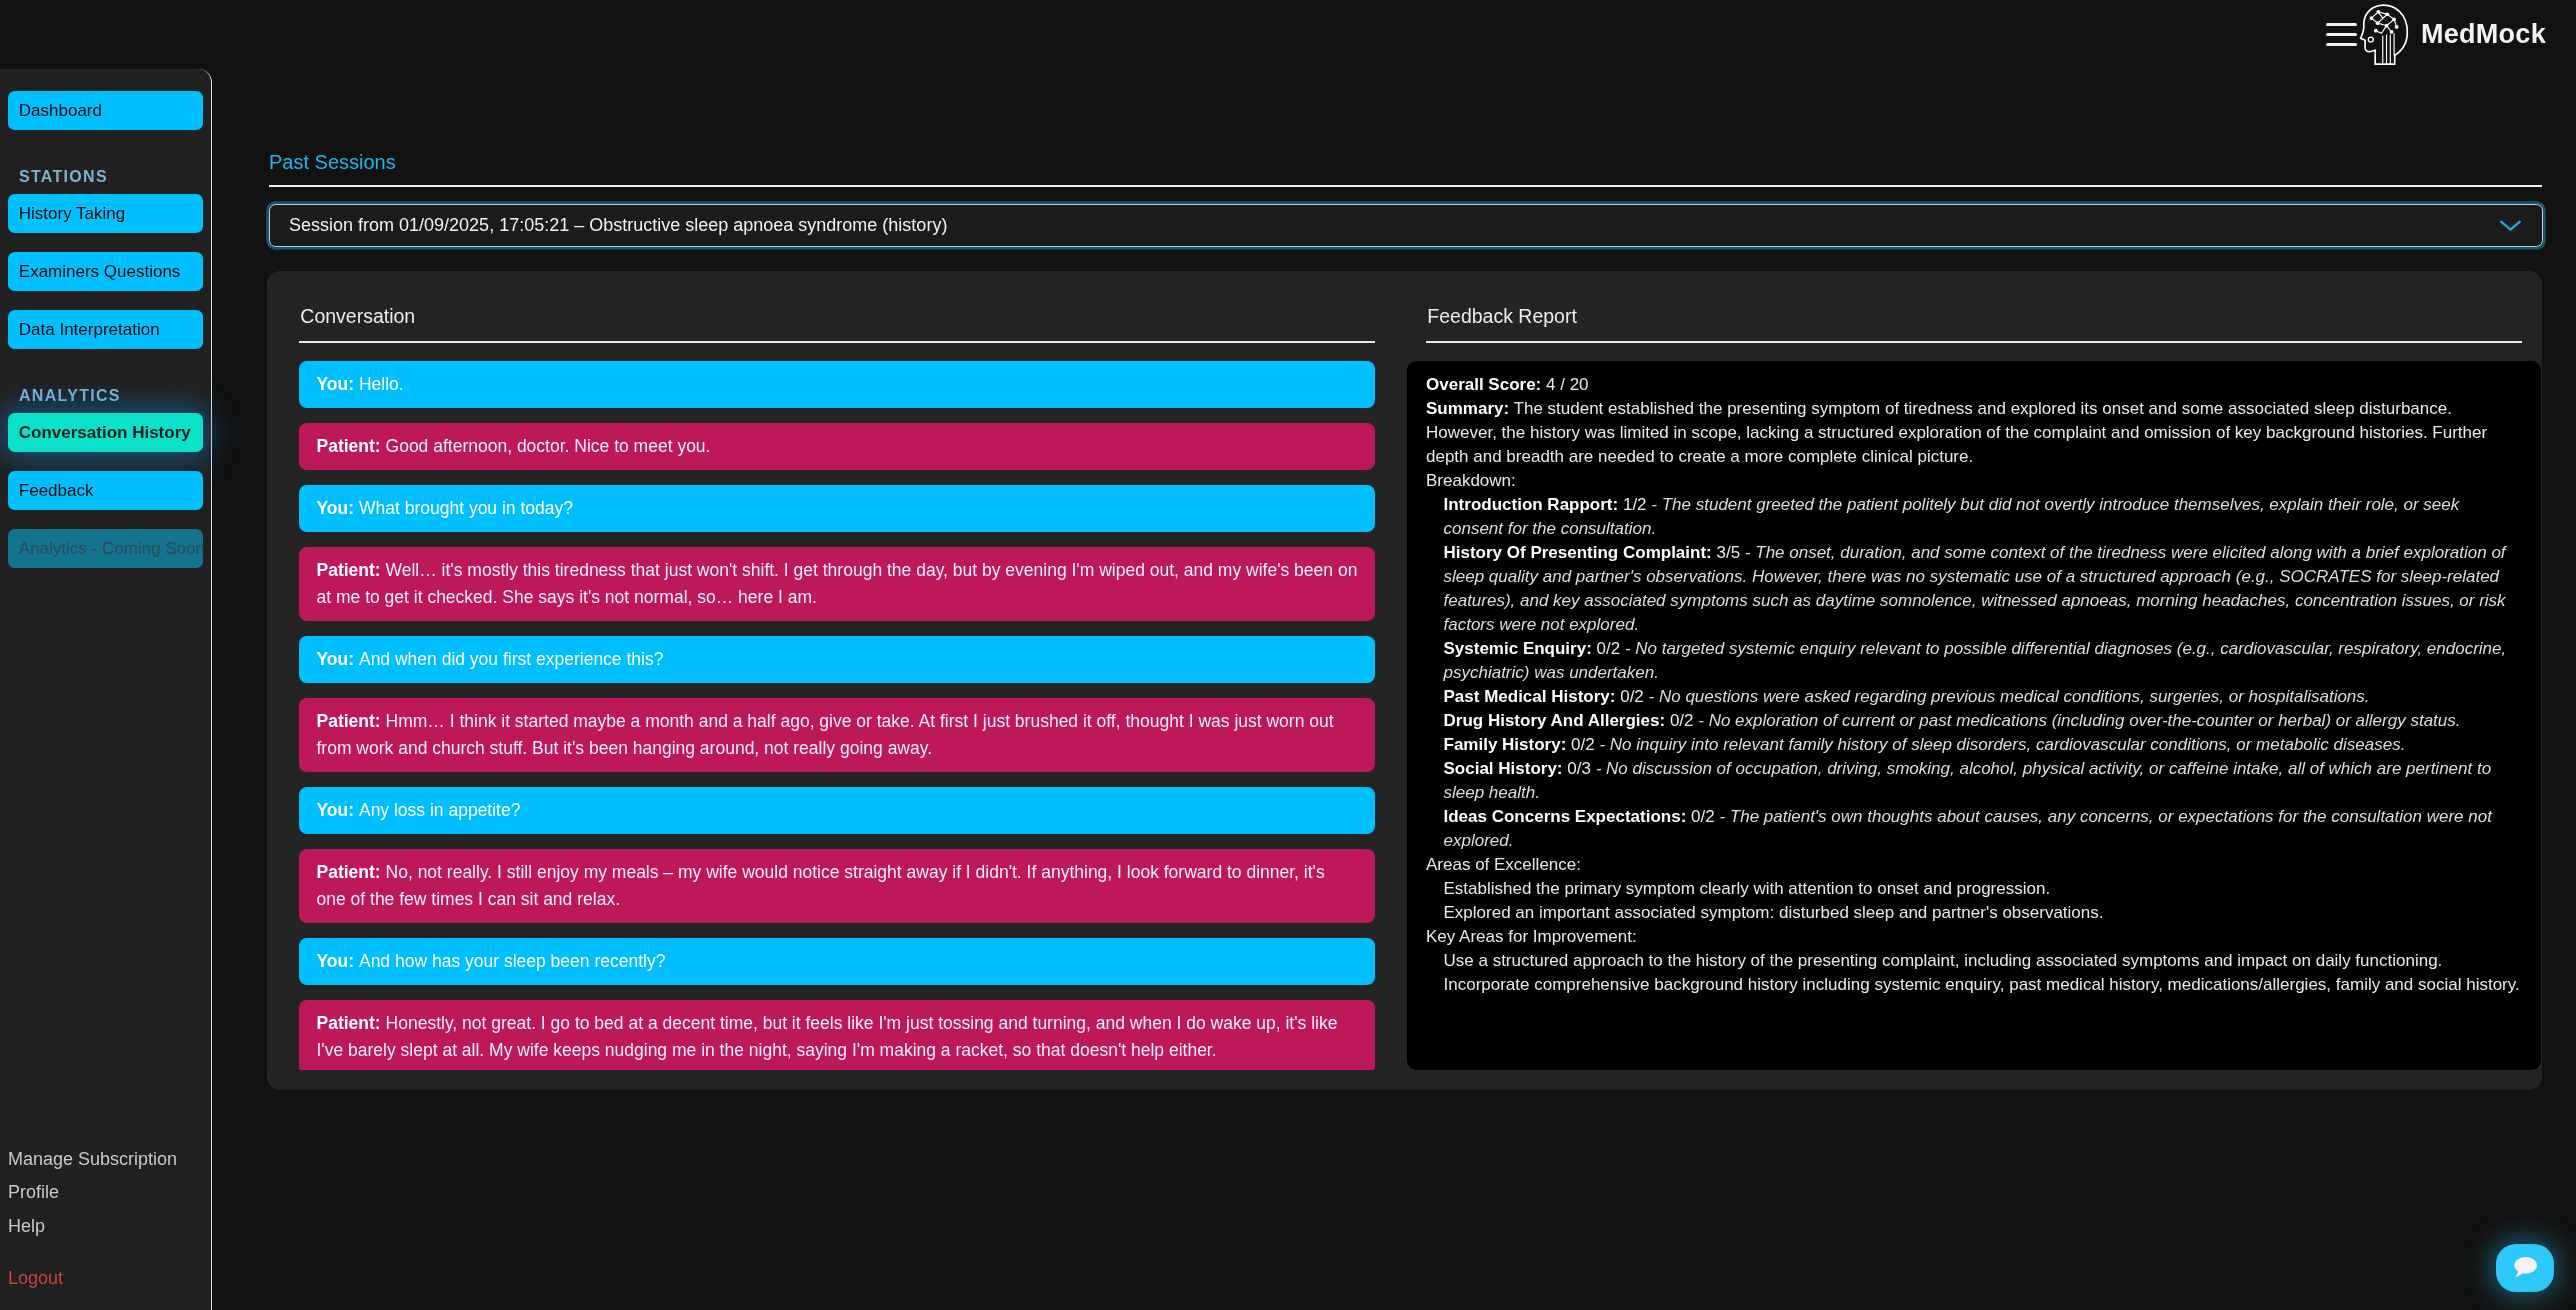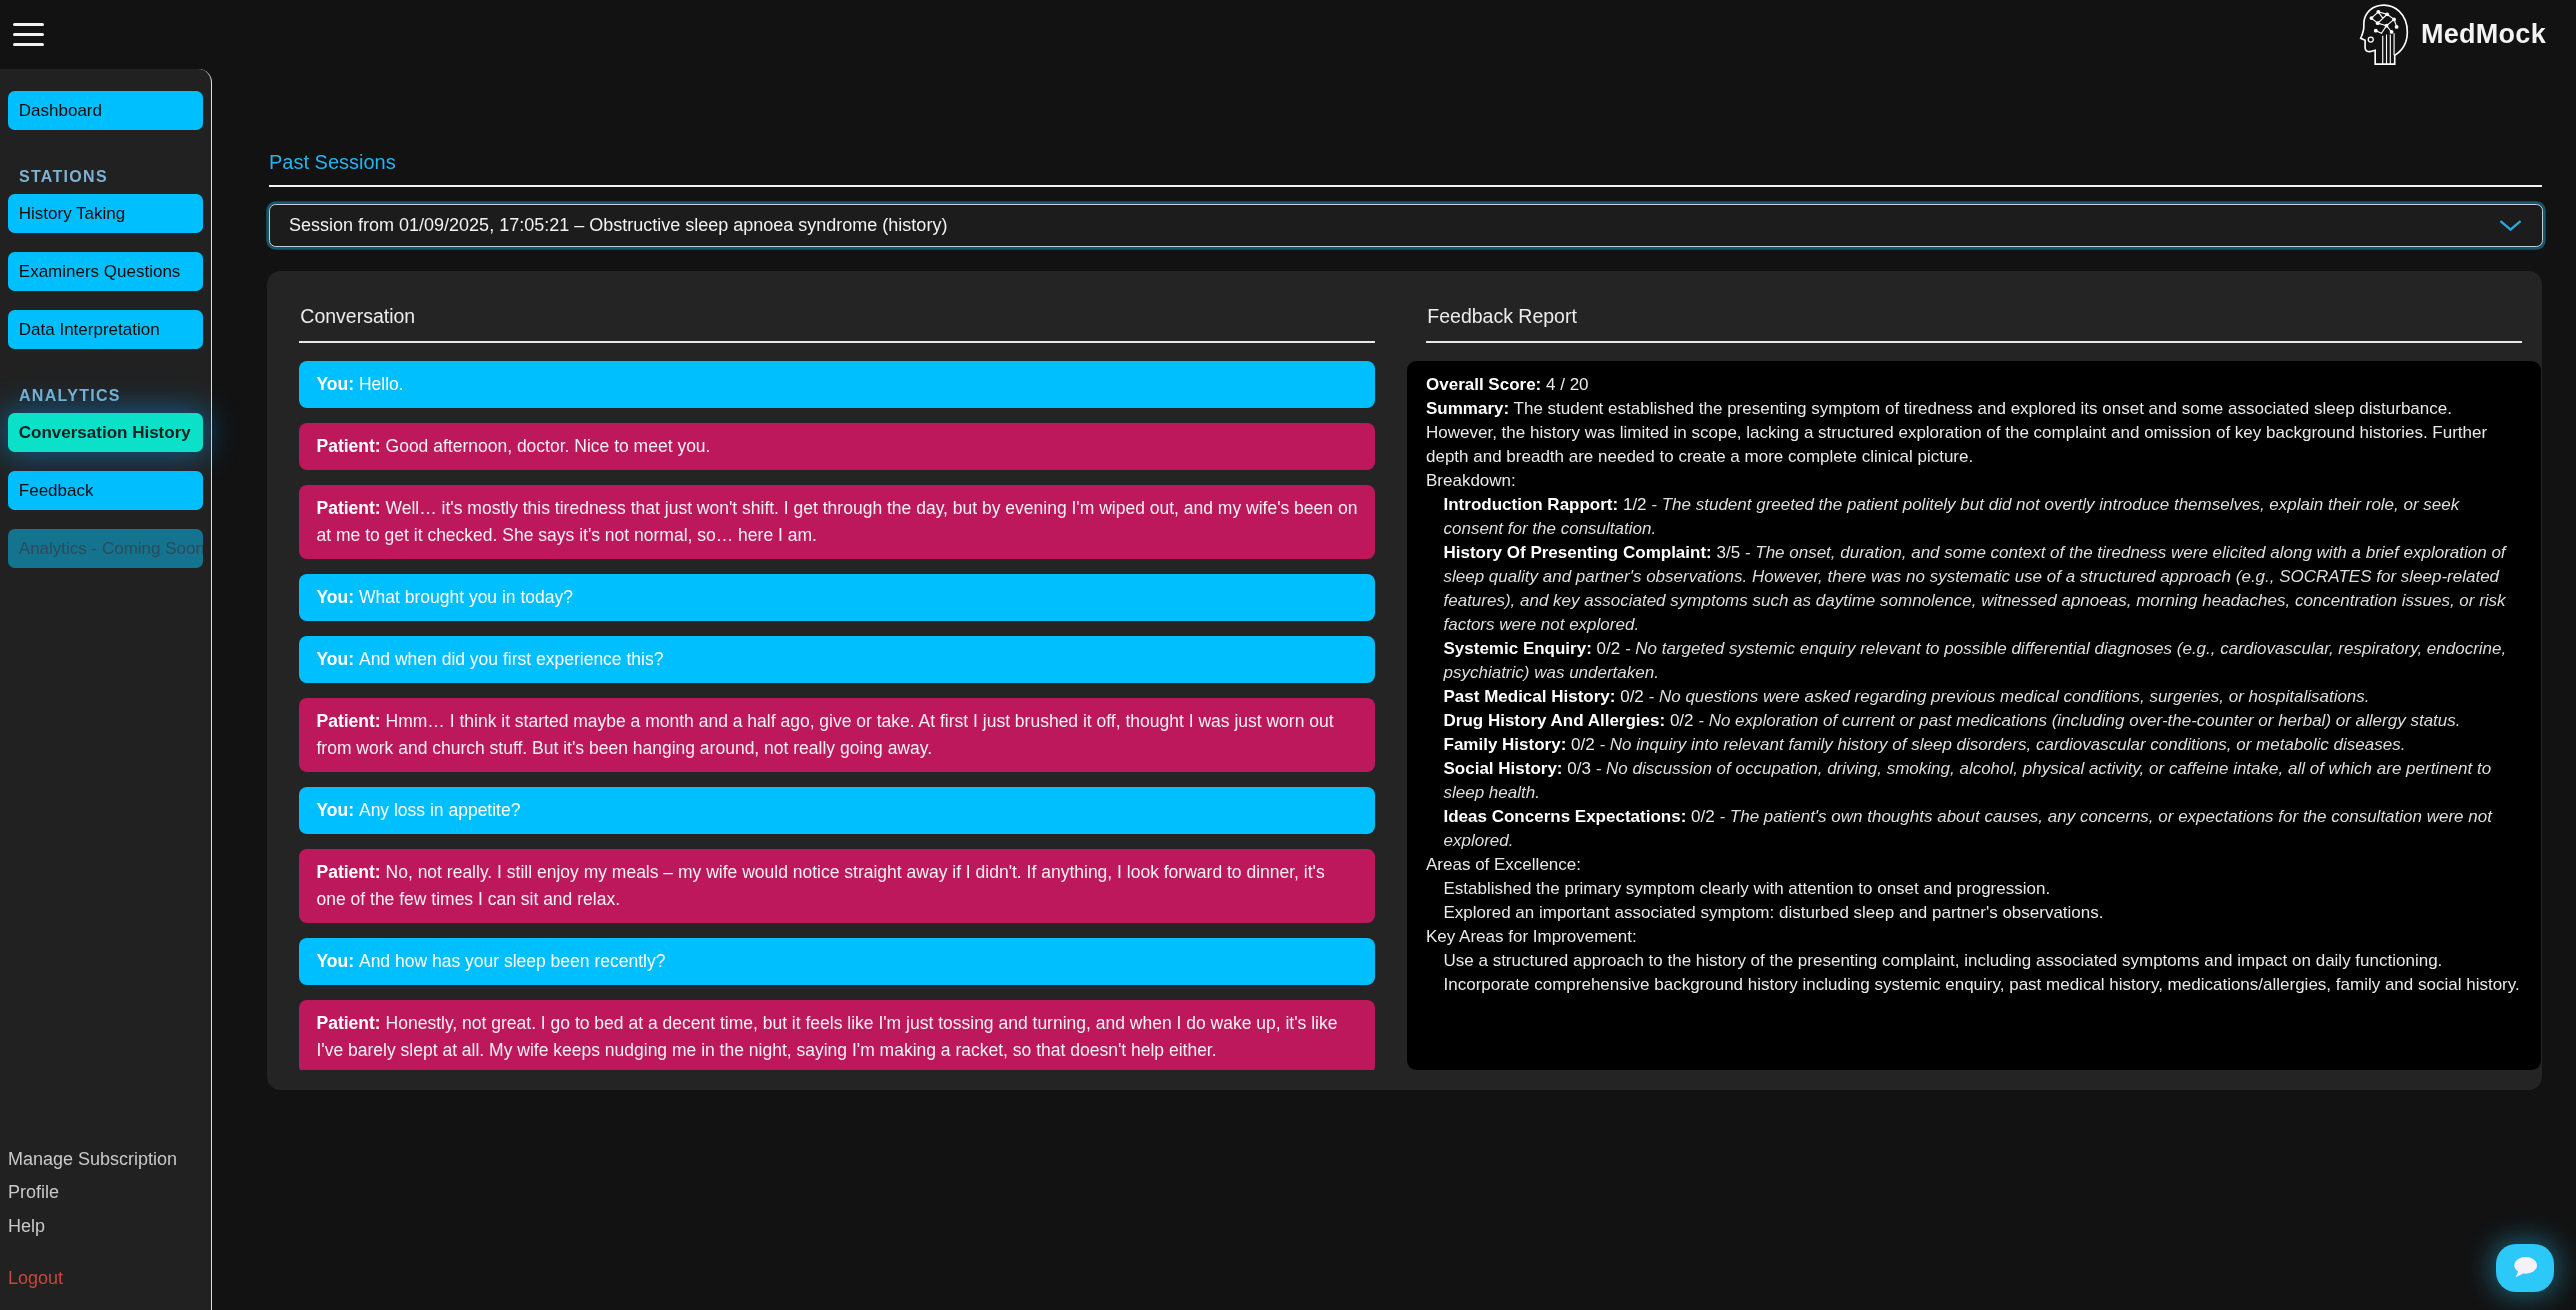--- a/index.html
+++ b/index.html
@@ -1,21 +1,21 @@
 <!DOCTYPE html>
 <html style="font-size:10.8px"><head>
 <meta charset="utf-8">
 <style>
   html,body{margin:0;padding:0;width:2576px;height:1311px;background:#121212;
     font-family:"Liberation Sans",sans-serif;color:#eaeaea;overflow:hidden;position:relative}
   *{box-sizing:border-box}
 
   
   .topbar{position:absolute;top:0;left:0;right:0;height:69px;display:flex;
-    align-items:center;justify-content:space-between;padding:0 30px 0 13.4px;background:#121212}
+    align-items:center;justify-content:flex-end;padding:0 30px 0 13.4px;background:#121212}
   .hamburger{width:31px;display:flex;flex-direction:column;gap:6.7px;cursor:pointer;padding:4px 0}
   .hamburger span{height:3.4px;background:#f2f2f2;border-radius:2px}
   .brand{display:flex;align-items:center;gap:9.4px}
   .brand svg{width:54px;height:63px}
   .brand-name{font-size:27px;font-weight:bold;color:#f3f3f3;letter-spacing:0.3px}
 
   
   .sidebar{position:absolute;top:69px;left:0;bottom:0;width:212px;background:#212121;
     border-right:1.3px solid #dcdcdc;border-top-right-radius:13.4px;display:flex;
     flex-direction:column;padding:22px 0 23px}
@@ -136,22 +136,22 @@
   </div>
 
   <section class="card">
 
     <div class="col col-conversation">
       <h3 class="panel-title">Conversation</h3>
       <div class="rule"></div>
       <div class="messages" id="messages">
           <div class="bubble you"><b class="speaker">You: </b><span class="msg-text">Hello.</span></div>
           <div class="bubble patient"><b class="speaker">Patient: </b><span class="msg-text">Good afternoon, doctor. Nice to meet you.</span></div>
+          <div class="bubble you"><b class="speaker">You: </b><span class="msg-text">What brought you in today?</span></div>
           <div class="bubble patient"><b class="speaker">Patient: </b><span class="msg-text">Well… it's mostly this tiredness that just won't shift. I get through the day, but by evening I'm wiped out, and my wife's been on at me to get it checked. She says it's not normal, so… here I am.</span></div>
-          <div class="bubble you"><b class="speaker">You: </b><span class="msg-text">What brought you in today?</span></div>
           <div class="bubble you"><b class="speaker">You: </b><span class="msg-text">And when did you first experience this?</span></div>
           <div class="bubble patient"><b class="speaker">Patient: </b><span class="msg-text">Hmm… I think it started maybe a month and a half ago, give or take. At first I just brushed it off, thought I was just worn out from work and church stuff. But it's been hanging around, not really going away.</span></div>
           <div class="bubble you"><b class="speaker">You: </b><span class="msg-text">Any loss in appetite?</span></div>
           <div class="bubble patient"><b class="speaker">Patient: </b><span class="msg-text">No, not really. I still enjoy my meals – my wife would notice straight away if I didn't. If anything, I look forward to dinner, it's one of the few times I can sit and relax.</span></div>
           <div class="bubble you"><b class="speaker">You: </b><span class="msg-text">And how has your sleep been recently?</span></div>
           <div class="bubble patient"><b class="speaker">Patient: </b><span class="msg-text">Honestly, not great. I go to bed at a decent time, but it feels like I'm just tossing and turning, and when I do wake up, it's like I've barely slept at all. My wife keeps nudging me in the night, saying I'm making a racket, so that doesn't help either.</span></div>
         </div>
     </div>
 
     <div class="col col-feedback">

